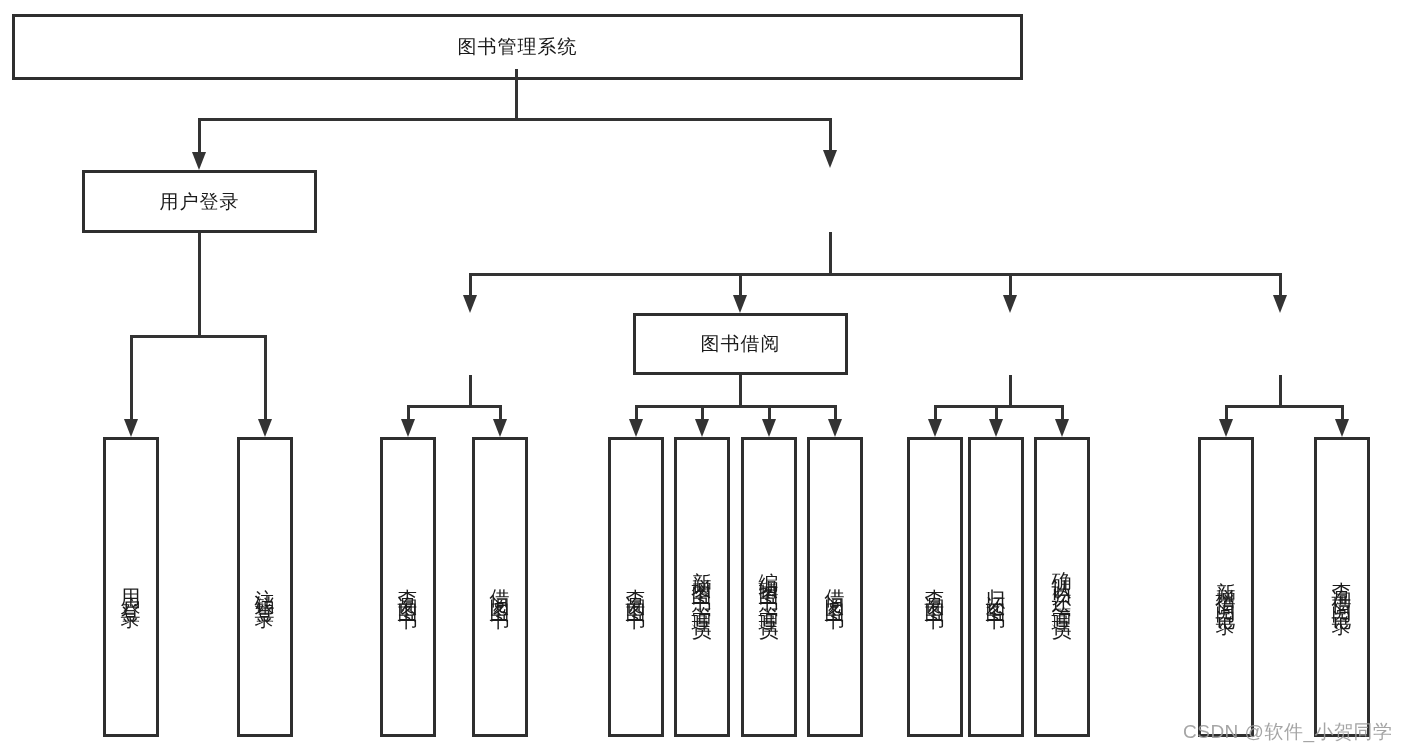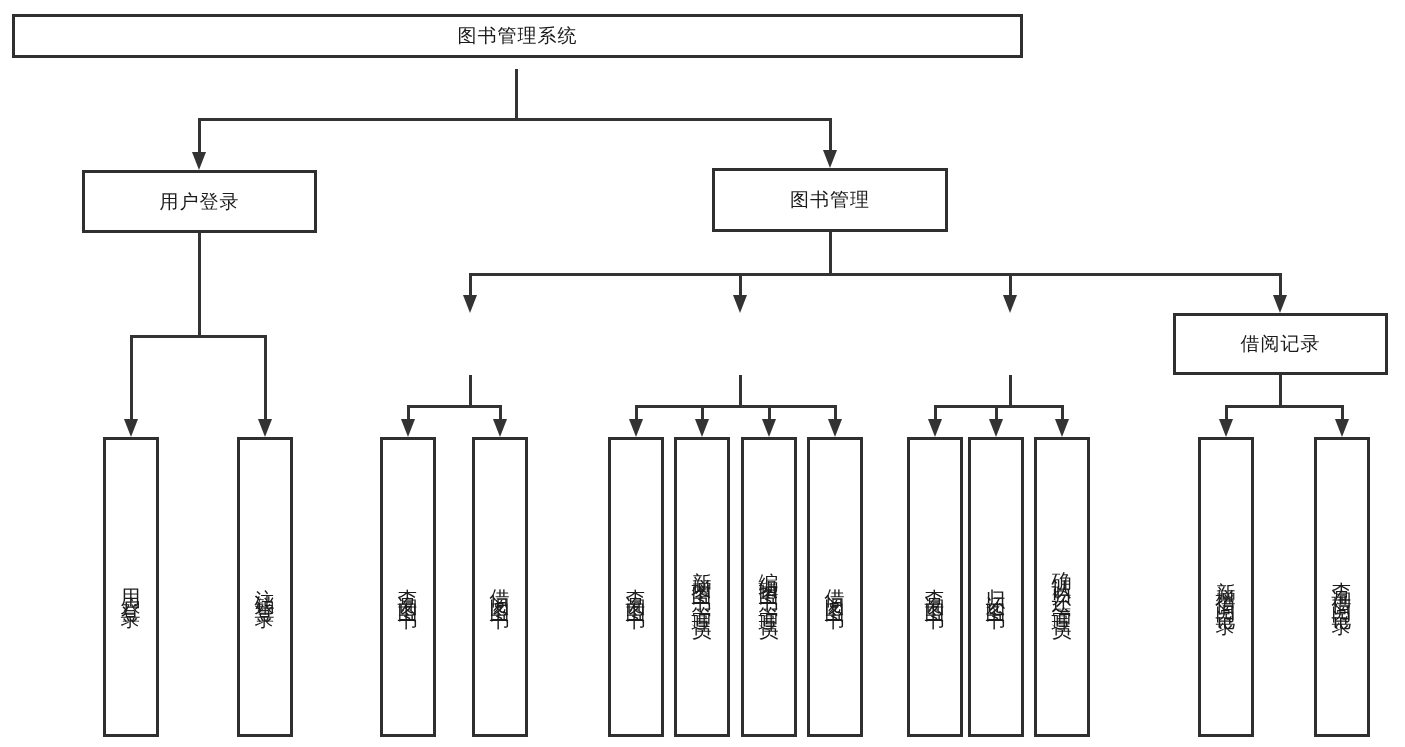--- a/index.html
+++ b/index.html
@@ -43,38 +43,35 @@
     letter-spacing:0.5px;
     z-index:6;
     white-space:nowrap;
   }
 </style>
 </head>
 <body>
 
 <div id="canvas">
 
-  <div class="box hbox" style="left:12px;top:14px;width:1011px;height:44px;text-align:right;">
+  <div class="box hbox" style="left:12px;top:14px;width:1011px;height:66px;text-align:right;">
     <span>图书管理系统</span>
   </div>
 
   <div class="box hbox" style="left:82px;top:170px;width:235px;height:63px;">
     <span>用户登录</span>
   </div>
 
-  <div class="box hbox" style="left:712px;top:168px;width:236px;height:64px;">
-    <span>图书管理</span>
+
+
+  <div class="box hbox" style="left:633px;top:313px;width:215px;height:62px;">
+    <span>图书借阅</span>
   </div>
 
 
-
-
-  <div class="box hbox" style="left:1173px;top:313px;width:215px;height:62px;">
-    <span>借阅记录</span>
-  </div>
 
   <div class="box vbox" style="left:103px;top:437px;width:56px;height:300px;">
     <span>用户登录</span>
   </div>
 
   <div class="box vbox" style="left:237px;top:437px;width:56px;height:300px;">
     <span>注销登录</span>
   </div>
 
   <div class="box vbox" style="left:380px;top:437px;width:56px;height:300px;">
@@ -173,14 +170,15 @@
   <div class="line" style="left:1061px;top:405px;width:3px;height:14px;"></div>
   <div class="arrow" style="left:1055px;top:419px;"></div>
 
   <div class="line" style="left:1279px;top:375px;width:3px;height:30px;"></div>
   <div class="line" style="left:1225px;top:405px;width:119px;height:3px;"></div>
   <div class="line" style="left:1225px;top:405px;width:3px;height:14px;"></div>
   <div class="arrow" style="left:1219px;top:419px;"></div>
   <div class="line" style="left:1341px;top:405px;width:3px;height:14px;"></div>
   <div class="arrow" style="left:1335px;top:419px;"></div>
 
+  <div class="watermark">CSDN @软件_小贺同学</div>
 
 </div>
 
 </body></html>

